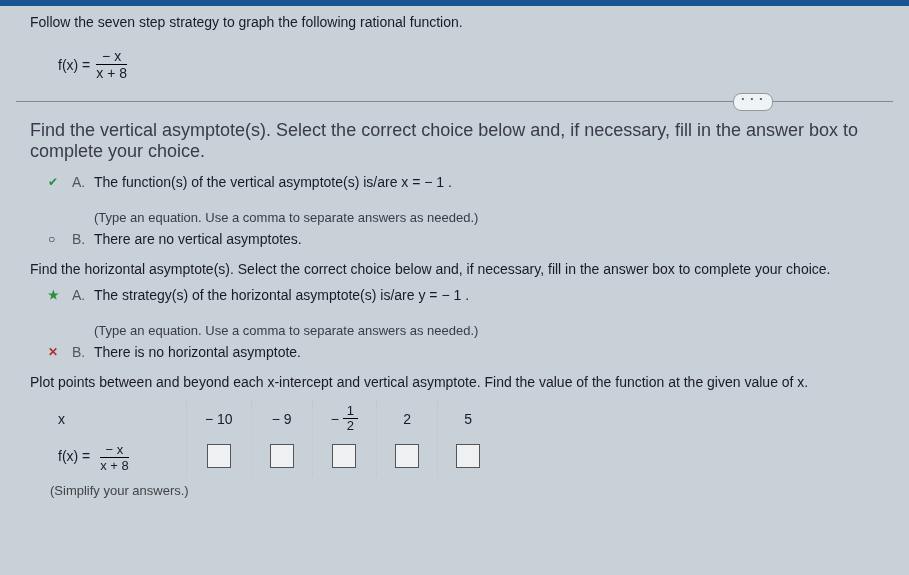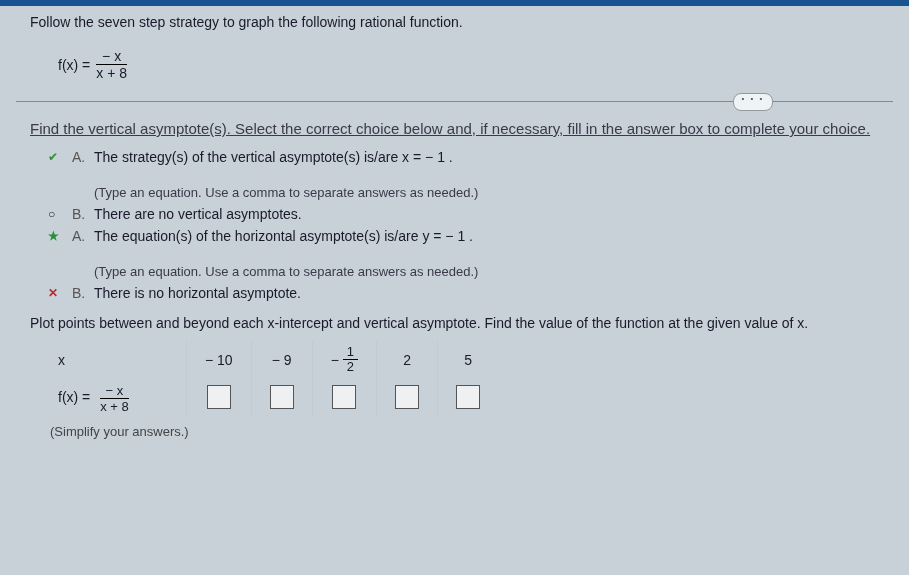--- a/index.html
+++ b/index.html
@@ -58,23 +58,22 @@
       border: 1px solid #999;
       border-radius: 8px;
       font-size: 8px;
       text-align: center;
       line-height: 10px;
       letter-spacing: 2px;
       color: #555;
     }
     .partial-text {
       margin: 18px 0 12px 0;
-      font-size: 15px;
+      font-size: 18px;
       color: #3a3a4a;
-      text-decoration: underline;
     }
     .choice-row {
       display: flex;
       align-items: flex-start;
       margin: 6px 0 6px 18px;
     }
     .radio-indicator {
       width: 16px;
       height: 16px;
       flex-shrink: 0;
@@ -163,39 +162,40 @@
   <div class="divider">
     <div class="ellipsis-btn">• • •</div>
   </div>
 
   <div class="partial-text">Find the vertical asymptote(s). Select the correct choice below and, if necessary, fill in the answer box to complete your choice.</div>
 
   <div class="choice-row">
     <span class="radio-indicator check-green">✔</span>
     <span class="choice-letter">A.</span>
     <div class="choice-text">
-      <span>The strategy(s) of the vertical asymptote(s) is/are </span>
+      <span>The function(s) of the vertical asymptote(s) is/are </span>
       <span class="answer-value">x = − 1</span>
       <span> .</span>
       <div class="help-text">(Type an equation. Use a comma to separate answers as needed.)</div>
     </div>
   </div>
 
   <div class="choice-row">
     <span class="radio-indicator">○</span>
     <span class="choice-letter">B.</span>
     <div class="choice-text">There are no vertical asymptotes.</div>
   </div>
 
+  <div class="secondary-prompt">Find the horizontal asymptote(s). Select the correct choice below and, if necessary, fill in the answer box to complete your choice.</div>
 
   <div class="choice-row">
     <span class="radio-indicator star-green">★</span>
     <span class="choice-letter">A.</span>
     <div class="choice-text">
-      <span>The equation(s) of the horizontal asymptote(s) is/are </span>
+      <span>The strategy(s) of the horizontal asymptote(s) is/are </span>
       <span class="answer-value">y = − 1</span>
       <span> .</span>
       <div class="help-text">(Type an equation. Use a comma to separate answers as needed.)</div>
     </div>
   </div>
 
   <div class="choice-row">
     <span class="radio-indicator x-red">✕</span>
     <span class="choice-letter">B.</span>
     <div class="choice-text">There is no horizontal asymptote.</div>

